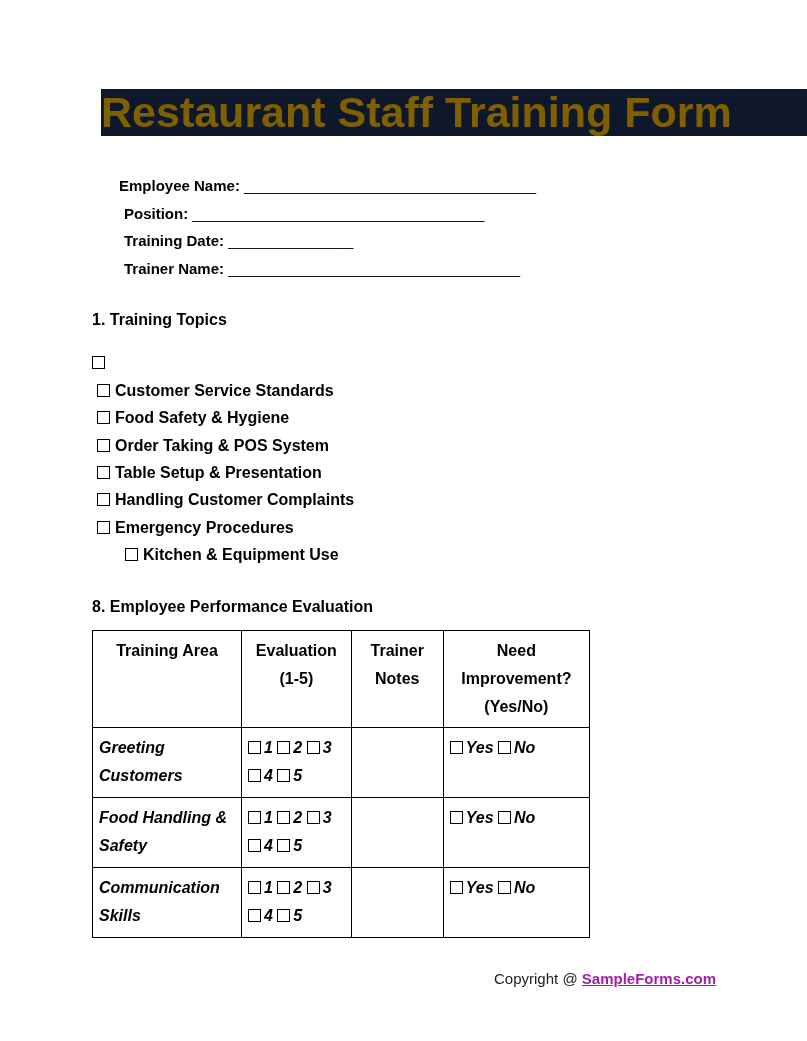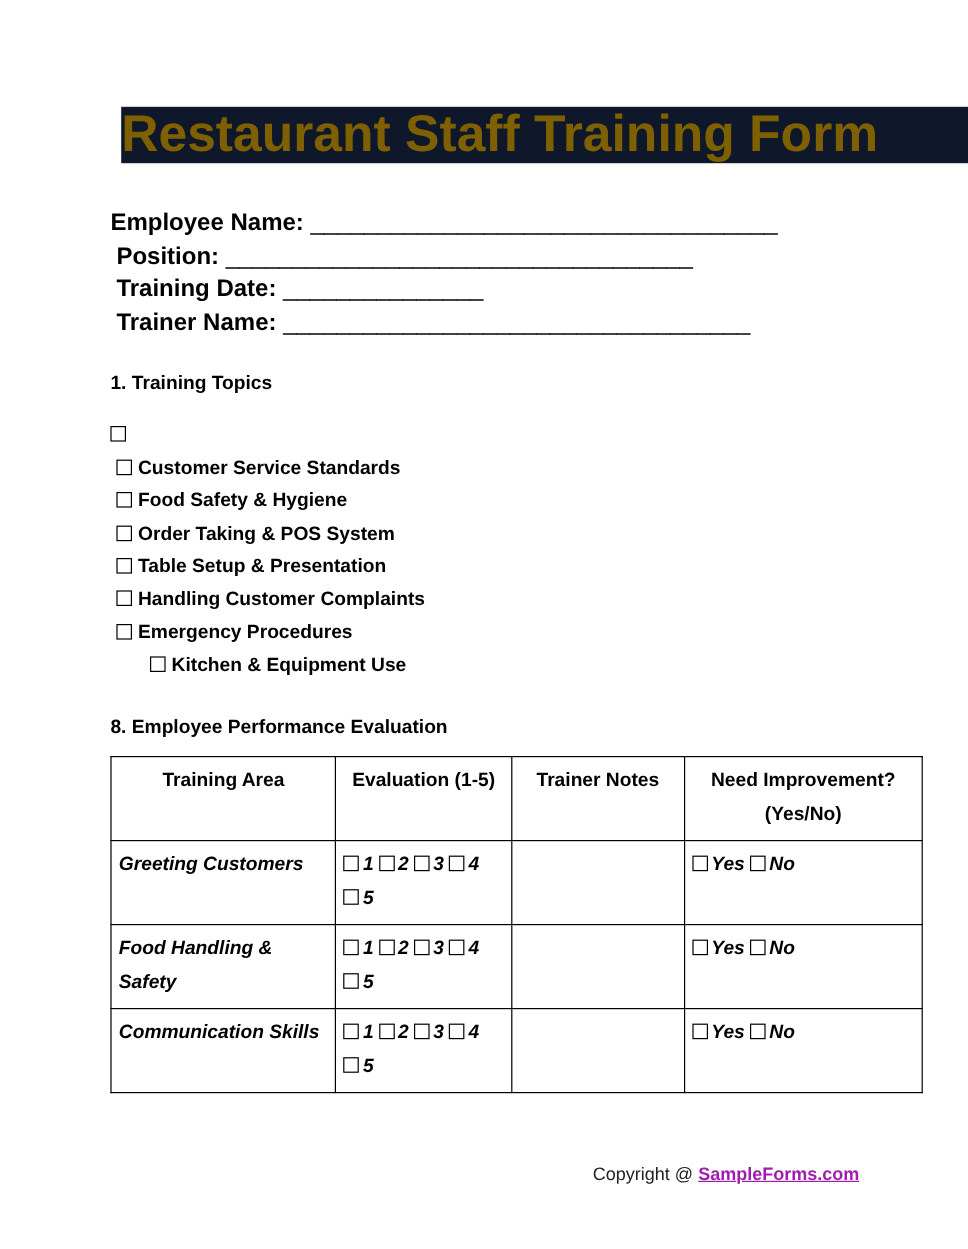--- a/index.html
+++ b/index.html
@@ -2,26 +2,26 @@
 <html><head>
 <meta charset="utf-8">
 <style>
   html, body { margin: 0; padding: 0; background: #ffffff; }
   body { width: 807px; height: 1041px; position: relative; overflow: hidden;
          font-family: "Liberation Sans", sans-serif; color: #000; }
   .title-wrap { position: absolute; left: 101px; top: 89px; width: 708px; height: 47px;
                 background: #0f172a; }
   .title { position: absolute; left: 0; top: -2px; width: 606px; text-align: center;
            font-size: 43px; font-weight: bold; color: #7f6000; line-height: 50px; white-space: nowrap; }
-  .field { position: absolute; font-size: 20px; font-weight: bold; line-height: 20px; white-space: nowrap; }
+  .field { position: absolute; font-size: 15px; font-weight: bold; line-height: 20px; white-space: nowrap; margin-left: 27px; }
   .field .line { font-weight: normal; }
   .heading { position: absolute; left: 92px; font-size: 16px; font-weight: bold; white-space: nowrap; }
   .topic { position: absolute; font-size: 16px; font-weight: bold; white-space: nowrap; }
   .box { display: inline-block; width: 11px; height: 11px; border: 1.4px solid #000; vertical-align: -1px; margin-right: 5px; }
-  table { position: absolute; left: 92px; top: 630px; border-collapse: collapse; width: 677px;
+  table { position: absolute; left: 92px; top: 630px; border-collapse: collapse; width: 498px;
           font-size: 16px; font-weight: bold; }
   td, th { border: 1px solid #000; vertical-align: top; padding: 6px 6px; line-height: 28px; }
   th { text-align: center; font-weight: bold; height: 57px; }
   td { height: 57px; font-style: italic; }
   .c1 { width: 160px; } .c2 { width: 122px; } .c3 { width: 120px; } .c4 { width: 170px; }
   .bx { display: inline-block; width: 11px; height: 11px; border: 1.4px solid #000; vertical-align: -1px; margin-right: 3px; }
   .footer { position: absolute; right: 91px; top: 970px; font-size: 15px; white-space: nowrap; color: #222; }
   .footer a { color: #a21caf; font-weight: bold; text-decoration: underline; }
 </style>
 </head>

